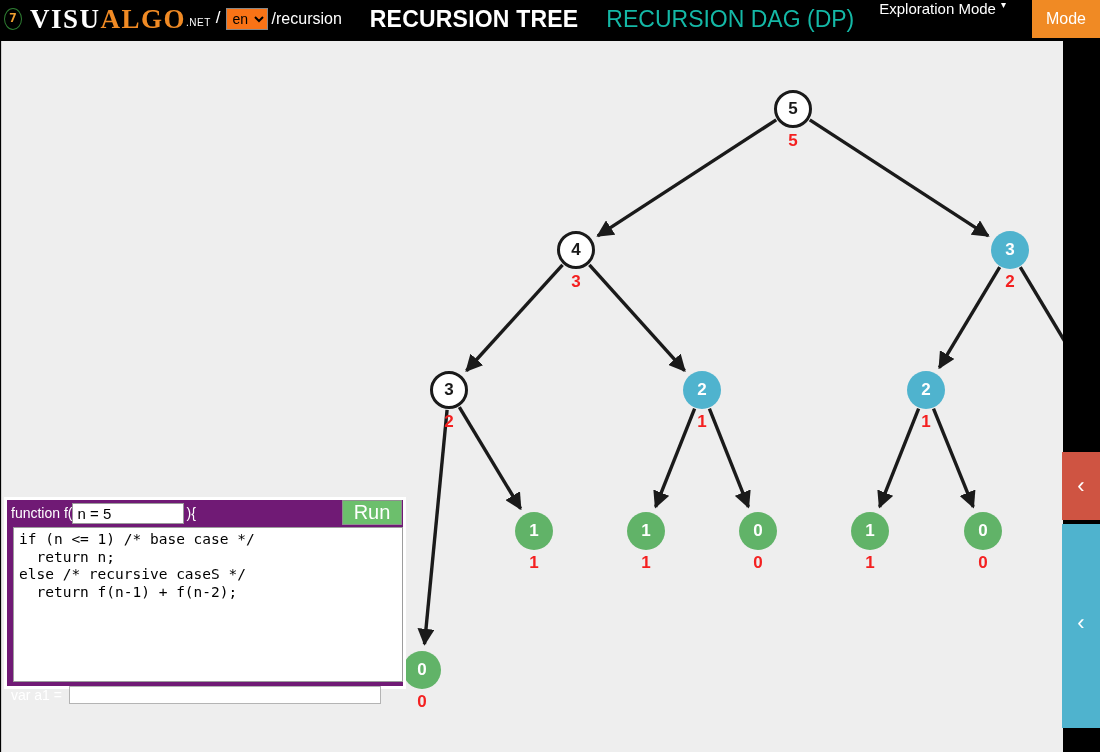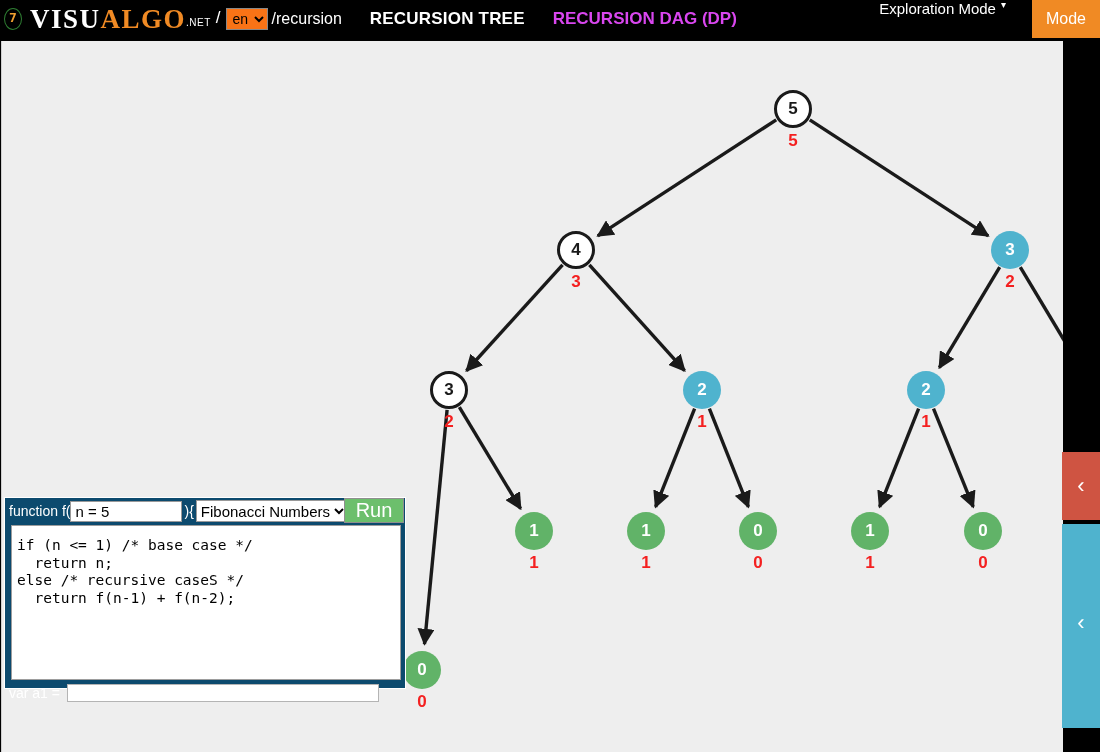--- a/index.html
+++ b/index.html
@@ -33,24 +33,24 @@
   .logo-net{color:#ffffff;font-size:10px;letter-spacing:0.5px;position:relative;top:3px;}
   .slash{color:#ffffff;font-size:17px;margin:0 5px;position:relative;top:-1px;}
   #lang-select{
     font-family:"Liberation Sans", sans-serif;
     font-size:14px;padding:1px 2px;border:1px solid #888;background:#f97316;color:#000;
     height:22px;
   }
   #route-txt{color:#ffffff;font-size:16px;margin-left:4px;}
   .navtab{
     font-family:"Liberation Sans", sans-serif;
-    font-size:17px;margin-left:28px;white-space:nowrap;
+    font-size:23px;margin-left:28px;white-space:nowrap;
   }
   .navtab.active{color:#ffffff;font-weight:bold;letter-spacing:0.2px;}
-  .navtab.inactive{color:#d946ef;font-weight:bold;}
+  .navtab.inactive{color:#14b8a6;font-weight:normal;}
   #nav-right{margin-left:auto;display:flex;align-items:flex-start;height:38px;}
   #explore-mode{color:#ffffff;font-size:15px;white-space:nowrap;}
   #explore-caret{color:#ffffff;font-size:10px;margin-left:5px;position:relative;top:-1px;}
   #login-btn{
     background:#f08a24;color:#ffffff;font-size:16px;
     height:38px;display:flex;align-items:center;justify-content:center;
     padding:0 14px;margin-left:26px;
   }
 
   
@@ -67,21 +67,21 @@
     font-family:"Liberation Sans", sans-serif;font-weight:bold;}
   .node-white{background:#ffffff;border:3px solid #1a1a1a;color:#1a1a1a;font-size:17px;}
   .node-blue{background:#4fb3ce;color:#ffffff;font-size:17px;}
   .node-green{background:#61b368;color:#ffffff;font-size:17px;}
   .node-ret{position:absolute;color:#f42020;font-weight:bold;font-size:17px;
     text-align:center;font-family:"Liberation Sans", sans-serif;}
 
   
   #code-panel{
     position:absolute;left:4px;top:497px;width:402px;height:192px;
-    background:#0c4a6e;border:1px solid #ffffff;
+    background:#701a75;border:3px solid #ffffff;
     box-sizing:border-box;
   }
   #code-header{
     position:relative;height:26px;display:flex;align-items:center;
     padding-left:4px;
   }
   #fn-prefix{color:#ffffff;font-size:14px;font-family:"Liberation Sans", sans-serif;}
   #param-input{
     width:112px;height:21px;border:1px solid #999;font-size:15px;
     font-family:"Liberation Sans", sans-serif;padding:0 4px;box-sizing:border-box;
@@ -95,21 +95,21 @@
   #run-btn{
     position:absolute;right:1px;top:0;width:60px;height:25px;
     background:#6cbf6c;border:1px solid #8f8f8f;color:#ffffff;
     font-size:20px;display:flex;align-items:center;justify-content:center;
     box-sizing:border-box;
   }
   #code-body{
     position:absolute;left:6px;top:27px;width:390px;height:155px;
     background:#ffffff;border:1px solid #9d9d9d;box-sizing:border-box;
     font-family:"DejaVu Sans Mono", monospace;font-size:14.5px;line-height:17.5px;
-    color:#000000;padding:11px 5px;white-space:pre;overflow:hidden;
+    color:#000000;padding:3px 5px;white-space:pre;overflow:hidden;
   }
   .var-row{position:absolute;left:4px;display:flex;align-items:center;height:20px;}
   #var-row-1{top:185px;}
   #var-row-2{top:204px;}
   .var-label{color:#ffffff;font-size:14px;width:58px;}
   .var-input{width:312px;height:18px;background:#ffffff;border:1px solid #b4b4b4;
     box-sizing:border-box;}
 
   
   #tab-red{
@@ -203,23 +203,20 @@
       <div class="node-ret" style="left: 961px; top: 512px; width: 40px;">0</div>
     </div>
 </div>
 
 <div id="code-panel">
 
   <div id="code-header">
     <span id="fn-prefix">function f(</span>
     <input id="param-input" type="text" value="n = 5" style="">
     <span id="fn-suffix">){</span>
-    <select id="algo-select">
-      <option>Fibonacci Numbers</option>
-    </select>
     <div id="run-btn">Run</div>
   </div>
 
   <div id="code-body">if (n &lt;= 1) /* base case */
   return n;
 else /* recursive caseS */
   return f(n-1) + f(n-2);</div>
 
   <div class="var-row" id="var-row-1">
     <span class="var-label">var a1 =</span>

